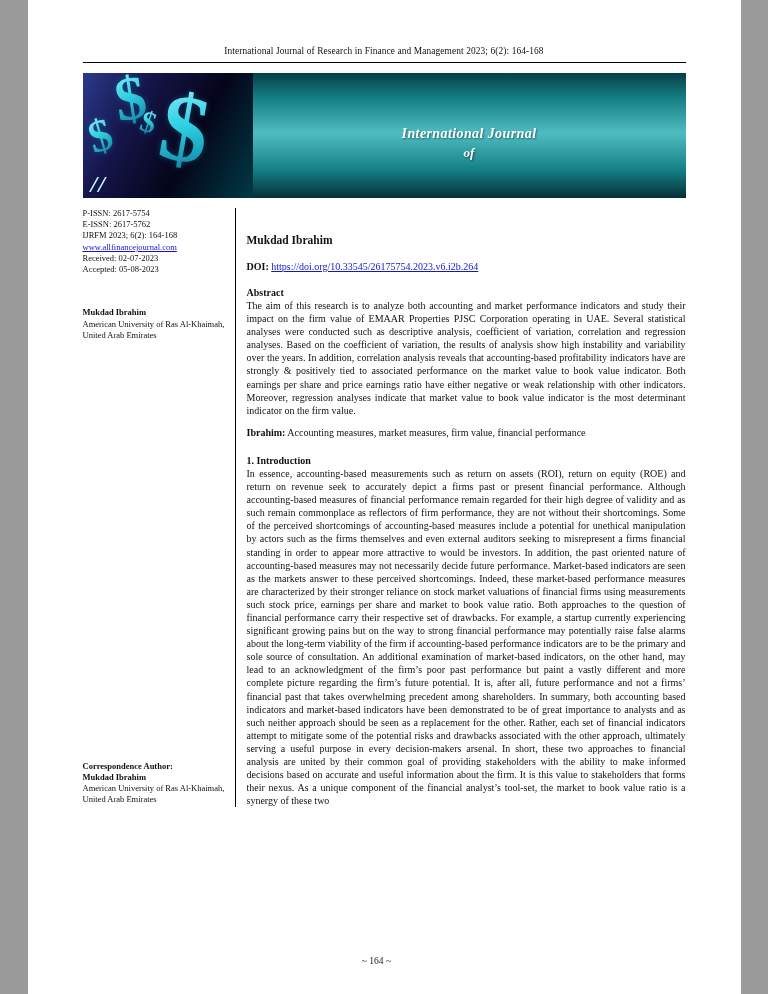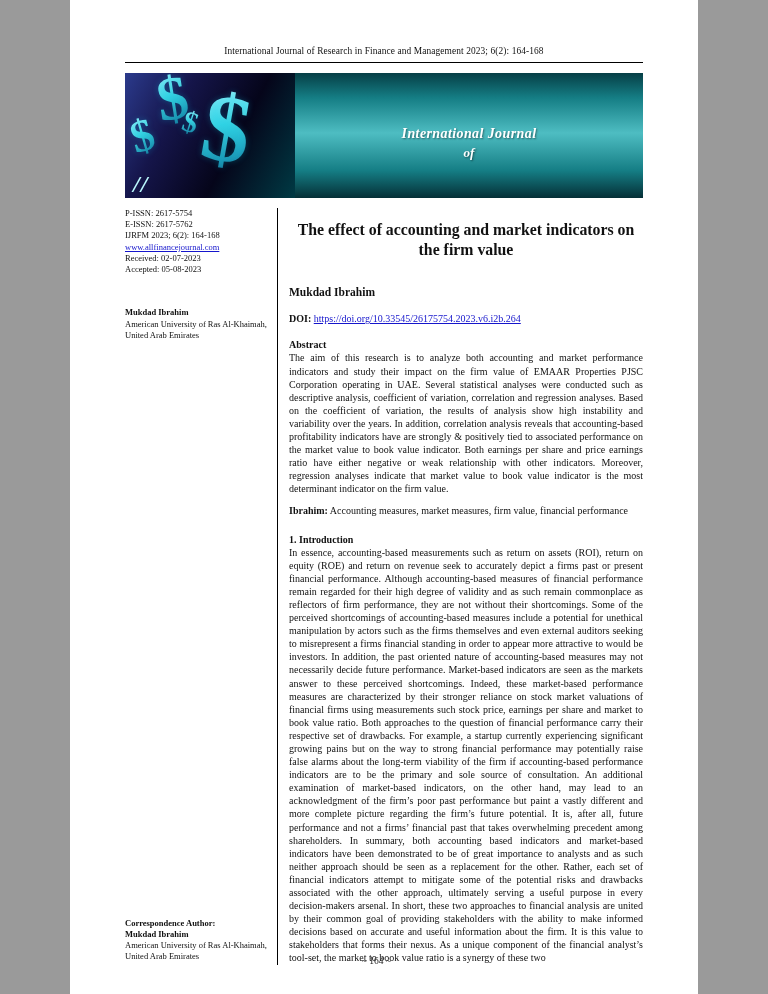--- a/index.html
+++ b/index.html
@@ -1,19 +1,19 @@
 <!DOCTYPE html>
 <html><head>
 <meta charset="utf-8">
 <style>
   * { margin: 0; padding: 0; box-sizing: border-box; }
   html, body { background: #9a9a9a; }
   .page {
     position: relative;
-    width: 628px;
+    width: 713px;
     height: 994px;
     margin: 0 auto;
     background: #ffffff;
     font-family: "Liberation Serif", serif;
     color: #111;
     padding: 46px 55px 0 55px;
     overflow: hidden;
   }
   .running-head {
     text-align: center;
@@ -196,21 +196,20 @@
       <div class="corr-block">
         <div class="b">Correspondence Author:</div>
         <div class="b">Mukdad Ibrahim</div>
         <div>American University of Ras Al-Khaimah, United Arab Emirates</div>
       </div>
     </div>
 
     <div class="vline"></div>
 
     <div class="main">
-      <h1 class="title">The effect of accounting and market indicators on the firm value</h1>
 
       <div class="author-line">Mukdad Ibrahim</div>
 
       <div class="doi-line">
         <span class="b">DOI:</span>
         <a class="link">https://doi.org/10.33545/26175754.2023.v6.i2b.264</a>
       </div>
 
       <div class="sec-head">Abstract</div>
       <p class="body-text">The aim of this research is to analyze both accounting and market performance indicators and study their impact on the firm value of EMAAR Properties PJSC Corporation operating in UAE. Several statistical analyses were conducted such as descriptive analysis, coefficient of variation, correlation and regression analyses. Based on the coefficient of variation, the results of analysis show high instability and variability over the years. In addition, correlation analysis reveals that accounting-based profitability indicators have are strongly &amp; positively tied to associated performance on the market value to book value indicator. Both earnings per share and price earnings ratio have either negative or weak relationship with other indicators. Moreover, regression analyses indicate that market value to book value indicator is the most determinant indicator on the firm value.</p>

